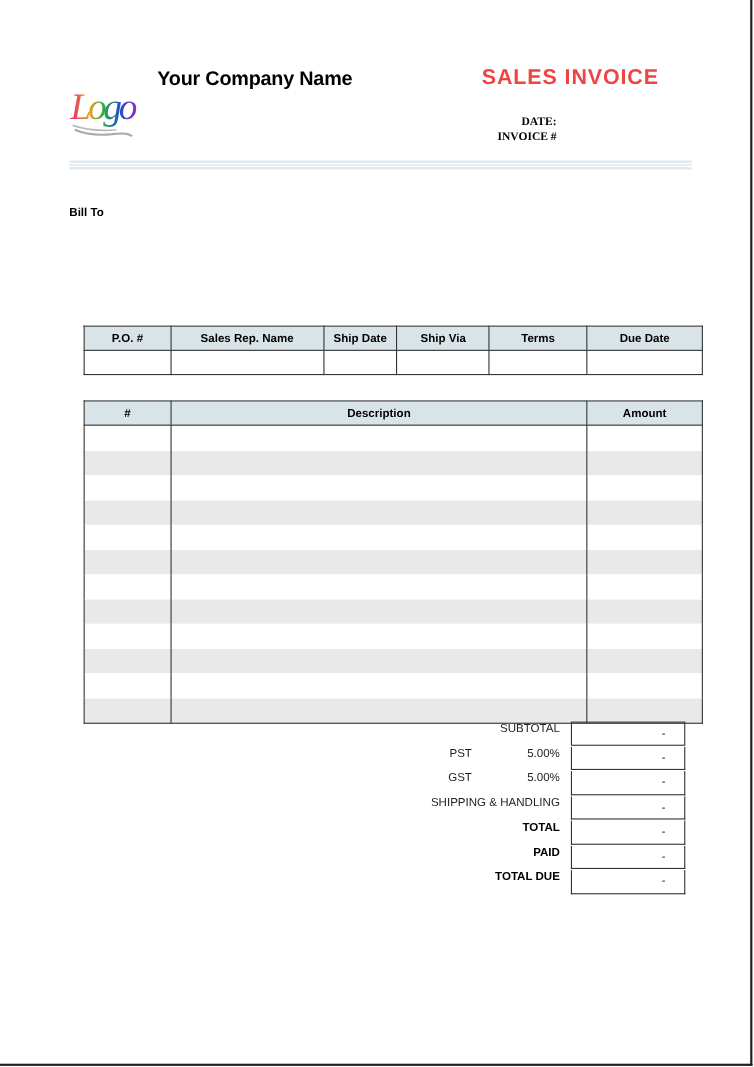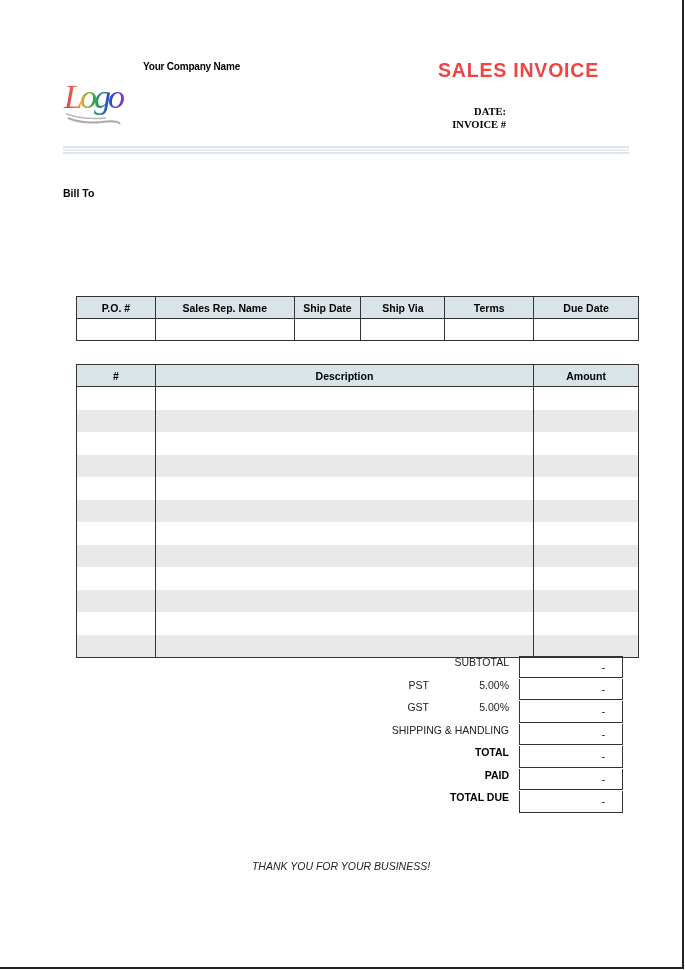--- a/index.html
+++ b/index.html
@@ -1,20 +1,20 @@
 <!DOCTYPE html>
 <html><head>
   <meta charset="utf-8">
   <style>
     html, body { margin: 0; padding: 0; background: #ffffff; }
     body { width: 685px; height: 970px; position: relative; overflow: hidden; font-family: "Liberation Sans", sans-serif; color: #000; }
     .page { position: absolute; left: 0; top: 0; width: 682px; height: 967px; border-right: 2px solid #222; border-bottom: 2px solid #222; background: #fff; }
 
     .logo { position: absolute; left: 62px; top: 62px; width: 62px; height: 66px; }
-    .company-name { position: absolute; left: 143px; top: 61px; font-size: 10px; font-weight: bold; letter-spacing: -0.2px; }
+    .company-name { position: absolute; left: 143px; top: 61px; font-size: 18px; font-weight: bold; letter-spacing: -0.2px; }
     .company-lines { position: absolute; left: 143px; top: 91px; font-size: 10.5px; line-height: 12.5px; color: #111; }
 
     .invoice-title { position: absolute; left: 438px; top: 59px; font-size: 19.5px; font-weight: bold; color: #ef4444; letter-spacing: 0.8px; }
     .meta-labels { position: absolute; left: 420px; top: 106px; width: 86px; text-align: right; font-size: 10.5px; font-weight: bold; line-height: 12.5px; font-family: Liberation Serif, serif; }
 
     .divider { position: absolute; left: 63px; top: 146px; width: 566px; height: 8px; }
     .divider div { height: 2px; background: #dde7ed; margin-bottom: 1px; }
     .divider div:nth-child(2) { background: #e8eef2; }
 
     .bill-to { position: absolute; left: 63px; top: 187px; font-size: 10.5px; font-weight: bold; }
@@ -205,14 +205,13 @@
     <div class="trow">
       <div class="tlabel bold">PAID</div>
       <div class="tval">-</div>
     </div>
     <div class="trow">
       <div class="tlabel bold">TOTAL DUE</div>
       <div class="tval">-</div>
     </div>
   </div>
 
-  <div class="thanks">THANK YOU FOR YOUR BUSINESS!</div>
 </div>
 
 </body></html>

